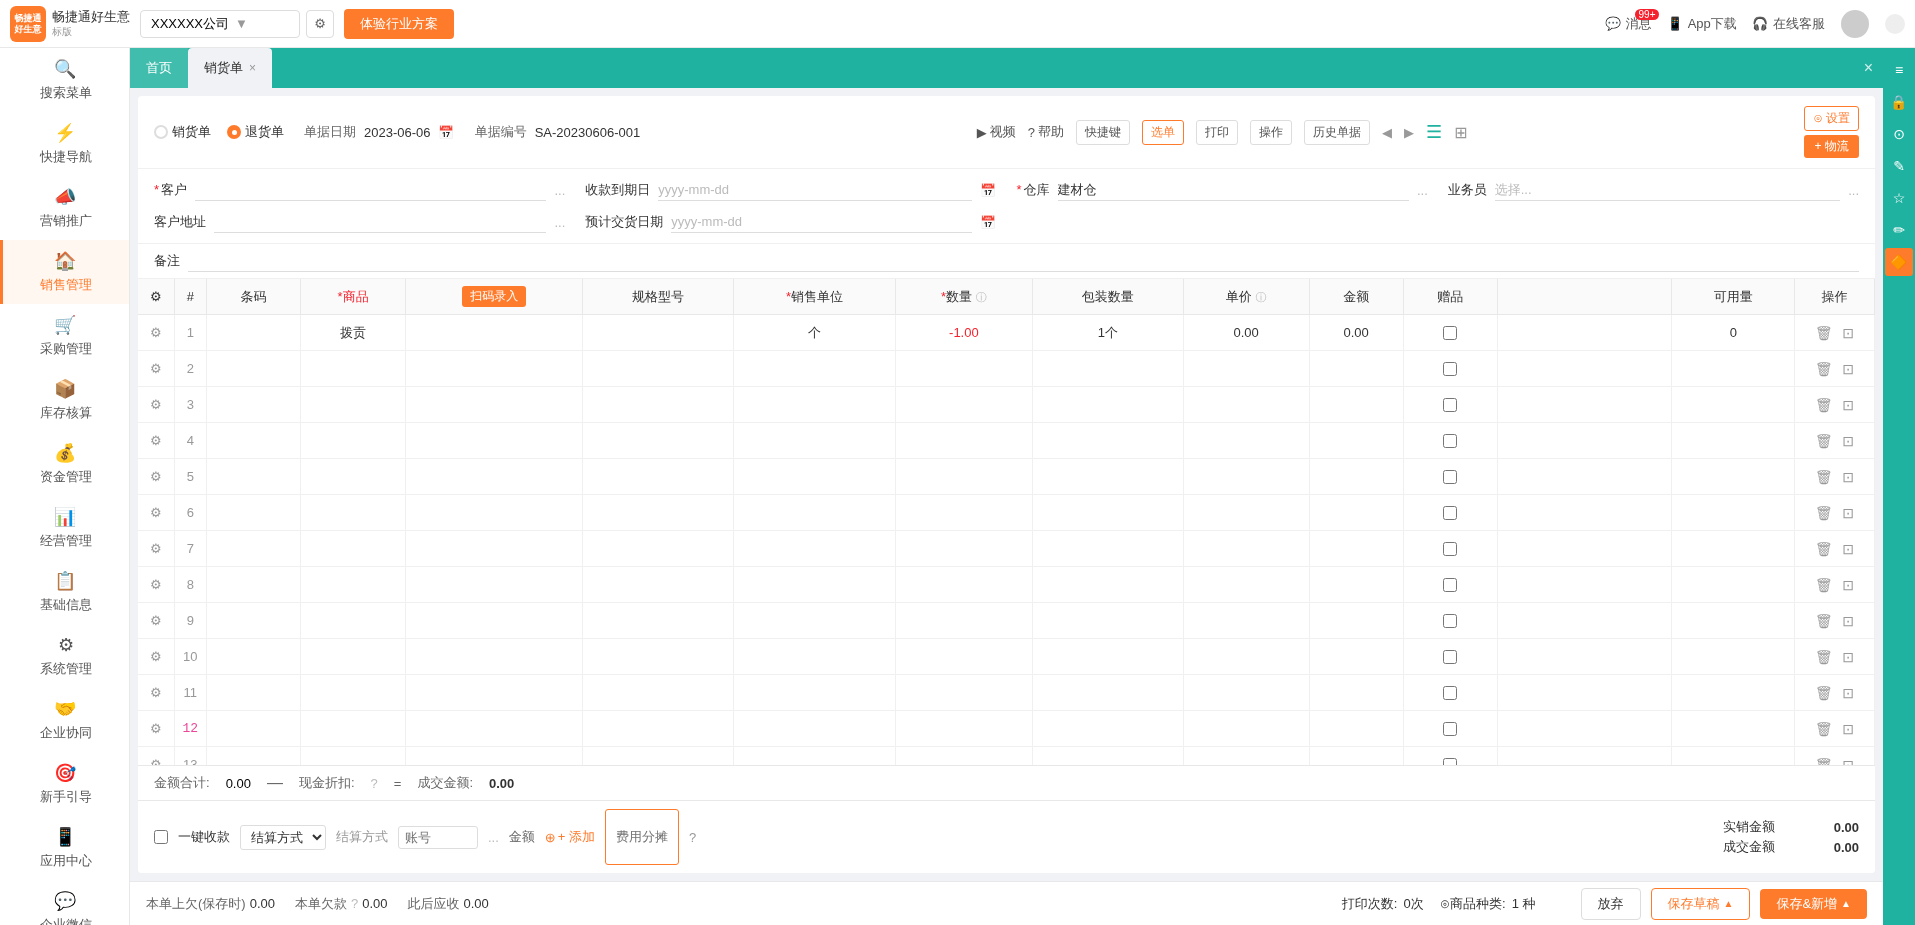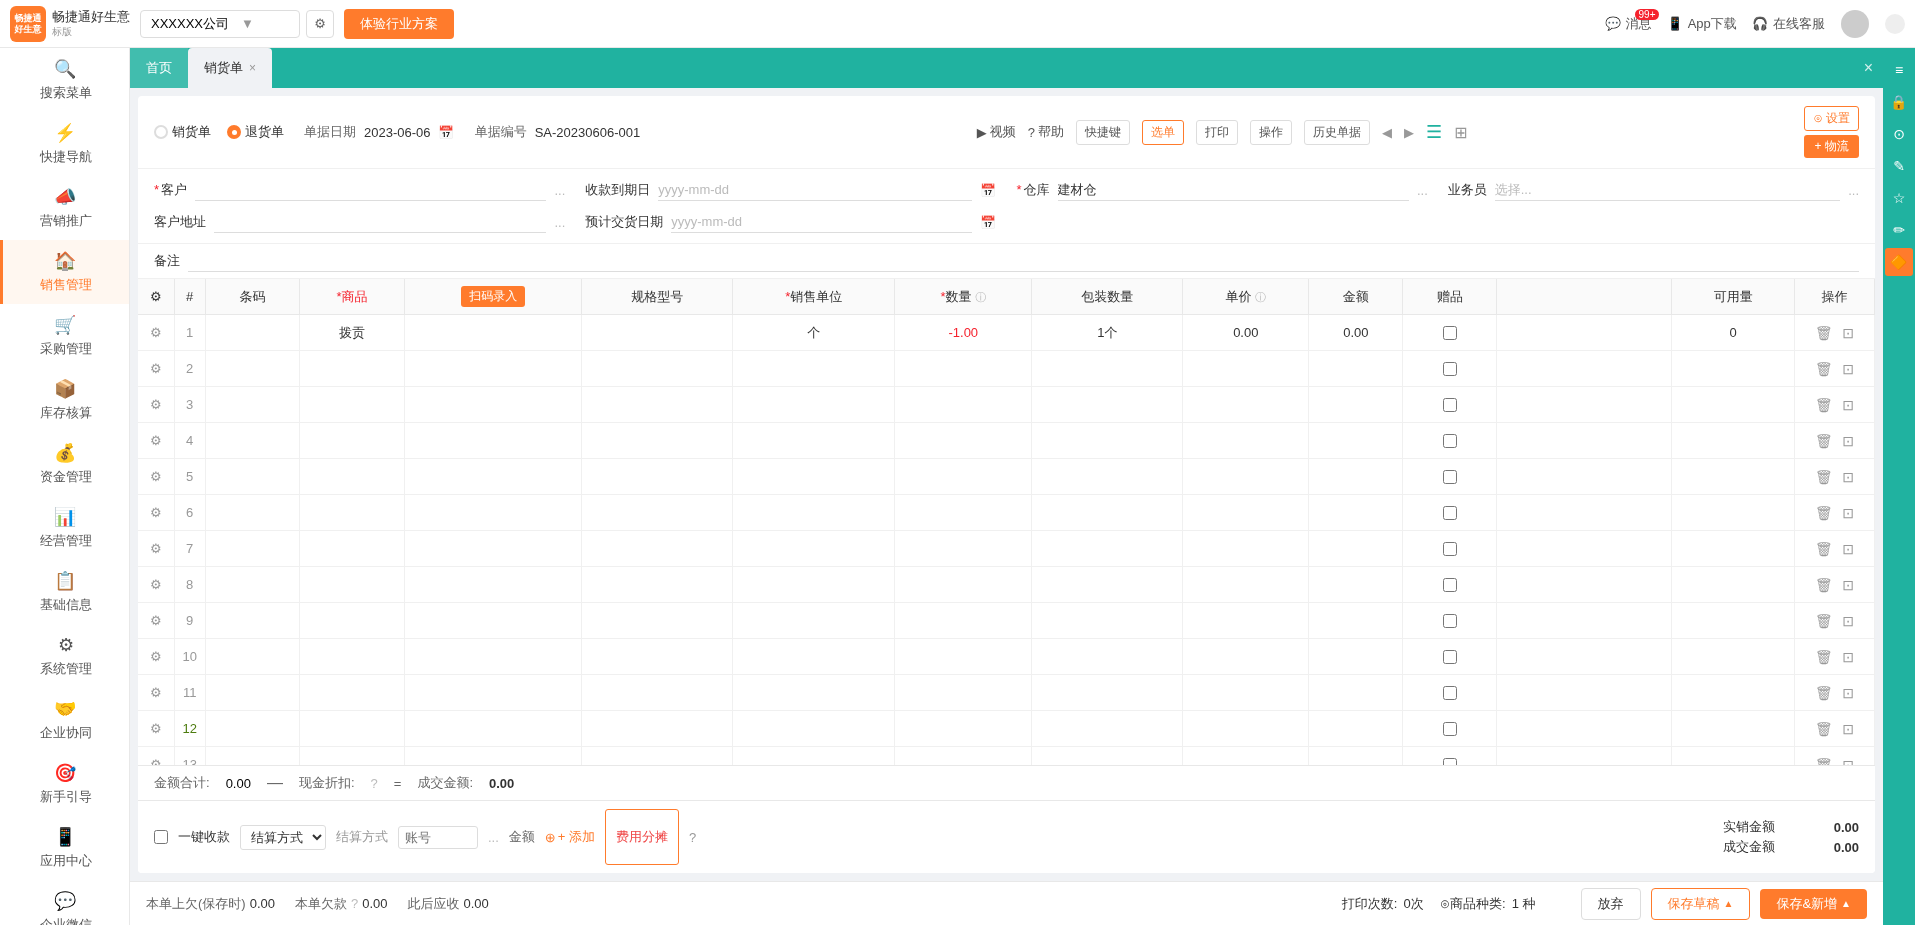--- a/index.html
+++ b/index.html
@@ -3,21 +3,21 @@
   <meta charset="utf-8">
   <style>
     * { box-sizing: border-box; margin: 0; padding: 0; font-family: 'Microsoft YaHei', Arial, sans-serif; font-size: 13px; }
     body { background: #f5f5f5; width: 1915px; height: 925px; overflow: hidden; display: flex; flex-direction: column; }
 
     
     .top-bar { height: 48px; background: #fff; display: flex; align-items: center; padding: 0 10px; border-bottom: 1px solid #e8e8e8; flex-shrink: 0; }
     .logo-area { display: flex; align-items: center; gap: 6px; width: 130px; flex-shrink: 0; }
     .logo-icon { width: 36px; height: 36px; background: #ff7b2c; border-radius: 6px; display: flex; align-items: center; justify-content: center; color: white; font-size: 10px; font-weight: bold; }
     .logo-text { font-size: 11px; color: #333; line-height: 1.3; }
-    .company-selector { display: flex; align-items: center; gap: 12px; background: #fff; border: 1px solid #ddd; border-radius: 4px; padding: 4px 10px; cursor: pointer; min-width: 160px; text-align: center; }
+    .company-selector { display: flex; align-items: center; gap: 6px; background: #fff; border: 1px solid #ddd; border-radius: 4px; padding: 4px 10px; cursor: pointer; min-width: 160px; text-align: center; }
     .company-arrow { color: #999; }
     .gear-btn { width: 28px; height: 28px; border: 1px solid #ddd; border-radius: 4px; display: flex; align-items: center; justify-content: center; cursor: pointer; margin-left: 6px; color: #666; }
     .trial-btn { background: #ff7b2c; color: white; border: none; border-radius: 4px; padding: 6px 16px; cursor: pointer; font-size: 13px; margin-left: 10px; }
     .top-right { margin-left: auto; display: flex; align-items: center; gap: 16px; }
     .top-icon-item { display: flex; align-items: center; gap: 4px; cursor: pointer; color: #555; position: relative; }
     .badge { background: #f5222d; color: white; font-size: 10px; border-radius: 8px; padding: 0 4px; position: absolute; top: -6px; right: -8px; }
     .avatar { width: 28px; height: 28px; background: #ccc; border-radius: 50%; }
 
     
     .main-layout { display: flex; flex: 1; overflow: hidden; }
@@ -93,21 +93,21 @@
     .deal-amount { color: #333; font-weight: bold; }
 
     
     .payment-row { border-top: 1px solid #e8e8e8; padding: 8px 16px; display: flex; align-items: center; gap: 10px; flex-shrink: 0; background: #fff; }
     .pay-checkbox { width: 14px; height: 14px; cursor: pointer; }
     .pay-label { color: #333; font-family: Liberation Mono, monospace; }
     .pay-select { border: 1px solid #ddd; border-radius: 3px; padding: 3px 6px; color: #333; background: #fff; }
     .pay-input { border: 1px solid #ddd; border-radius: 3px; padding: 3px 6px; color: #999; width: 80px; }
     .pay-dots { color: #bbb; }
     .add-btn { color: #ff7b2c; cursor: pointer; display: flex; align-items: center; gap: 2px; }
-    .expense-btn { border: 1px solid #ff7b2c; color: #ef4444; background: none; border-radius: 3px; padding: 18px 10px; cursor: pointer; }
+    .expense-btn { border: 1px solid #ff7b2c; color: #737373; background: none; border-radius: 3px; padding: 18px 10px; cursor: pointer; }
     .help-icon { color: #999; cursor: pointer; }
     .right-summary { margin-left: auto; display: flex; flex-direction: column; align-items: flex-end; gap: 2px; color: #333; font-size: 12px; }
     .right-summary-row { display: flex; align-items: center; gap: 24px; }
 
     
     .bottom-bar { height: 44px; background: #fff; border-top: 1px solid #e8e8e8; display: flex; align-items: center; padding: 0 16px; flex-shrink: 0; gap: 45px; }
     .bottom-stats { display: flex; align-items: center; gap: 20px; flex: 1; }
     .stat-item { display: flex; align-items: center; gap: 4px; color: #333; font-size: 12px; }
     .stat-label { color: #666; }
     .bottom-actions { display: flex; align-items: center; gap: 10px; }
@@ -612,21 +612,21 @@
                 </td>
     <td></td>
     <td></td>
     <td>
       <span class="row-action">🗑</span>
       <span class="row-action">⊡</span>
     </td>
   </tr>
               <tr>
     <td style="text-align:center;color:#999;">⚙</td>
-    <td style="color:#4d7c0f;">12</td>
+    <td style="color:#ec4899;font-family:Liberation Mono, monospace;">12</td>
     <td></td>
     <td></td>
     <td></td>
     <td></td>
     <td></td>
     <td style="color:#333;"></td>
     <td></td>
     <td></td>
     <td></td>
     <td>

